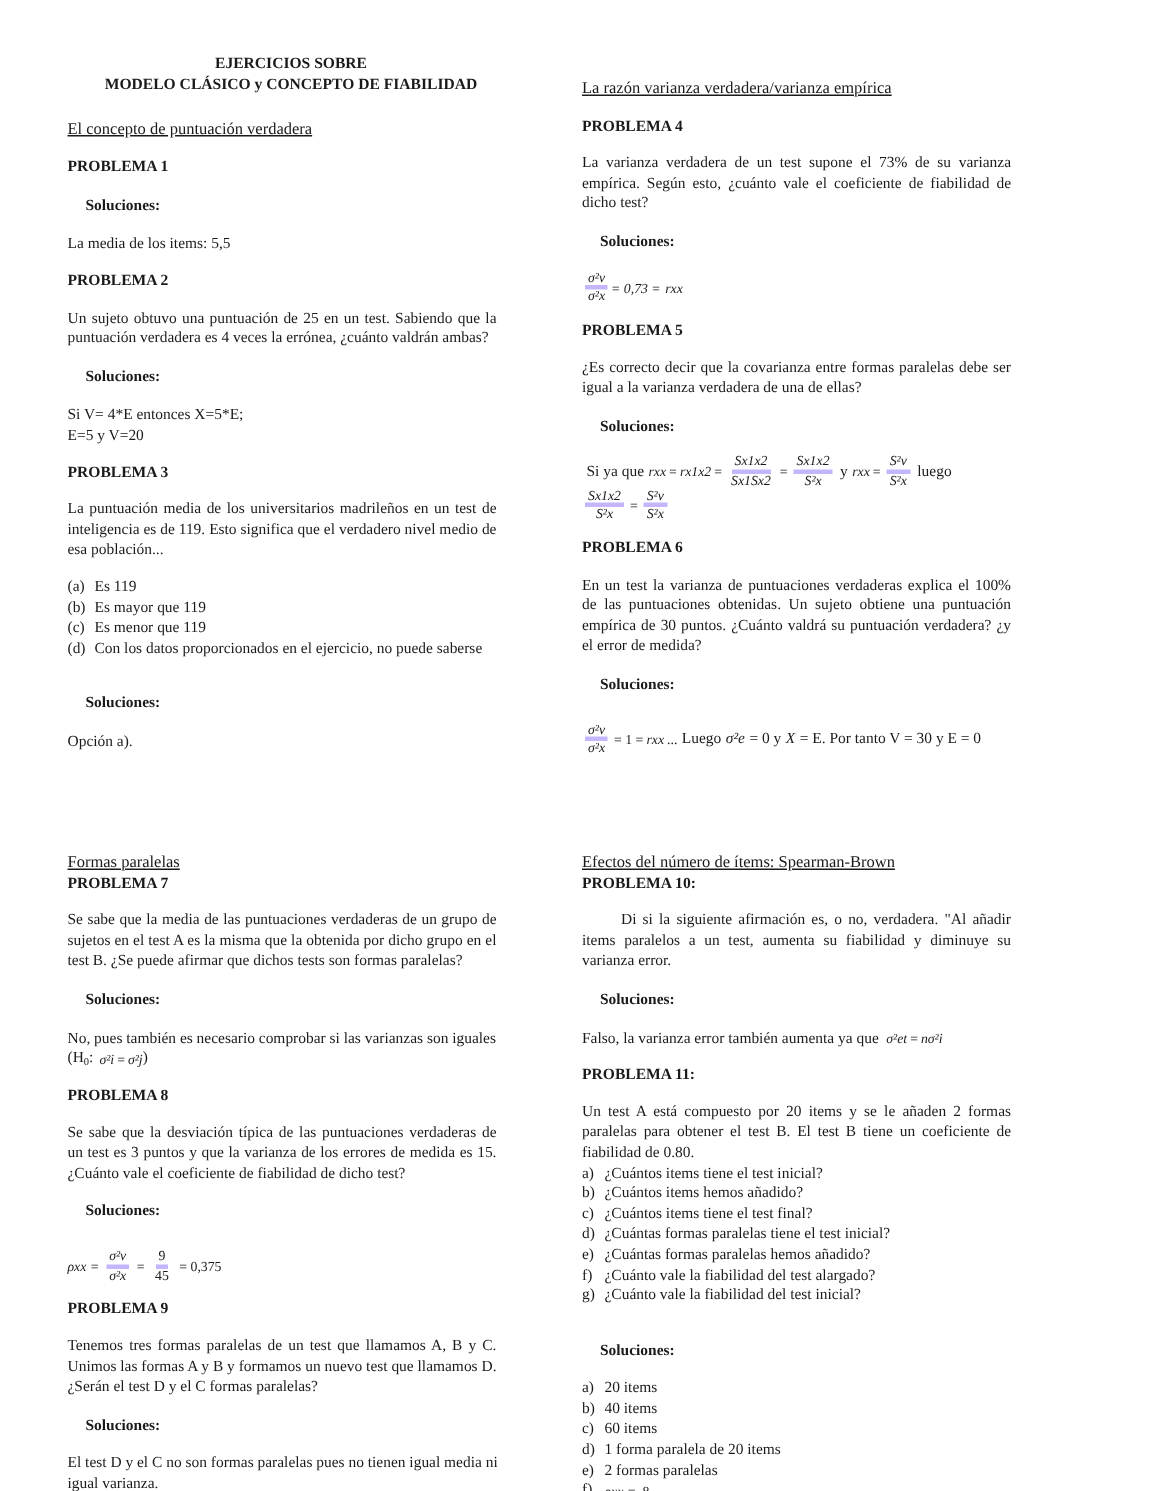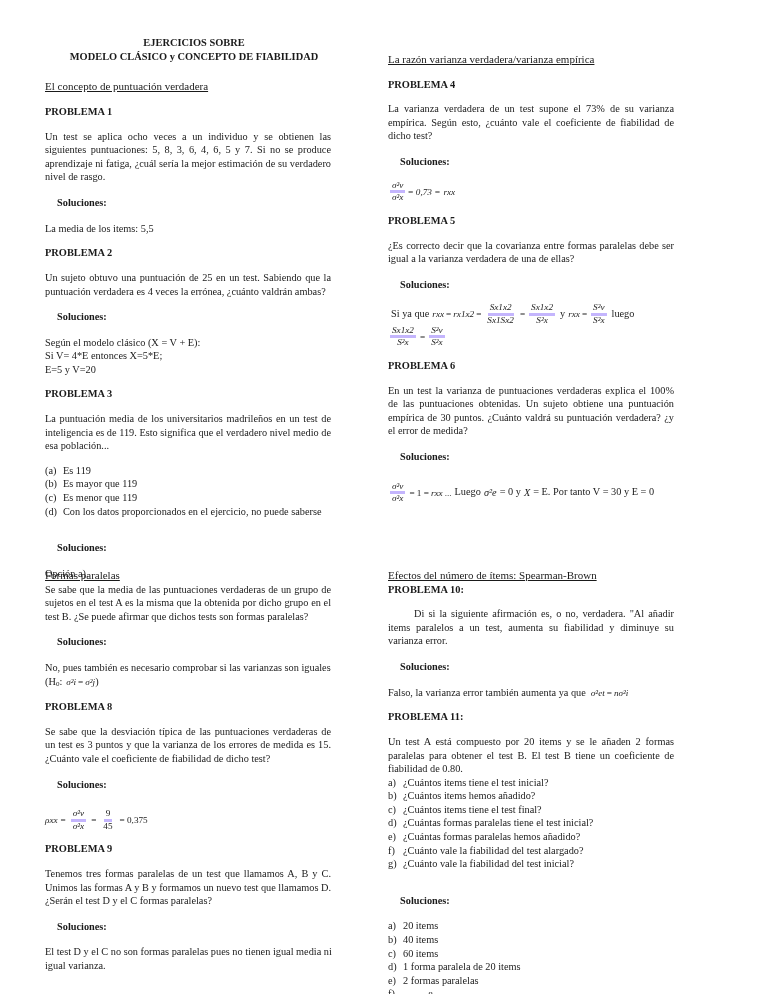--- a/index.html
+++ b/index.html
@@ -109,29 +109,27 @@
   <div class="col col-left">
 
     <div class="doc-title">
       <div>EJERCICIOS SOBRE</div>
       <div>MODELO CLÁSICO y CONCEPTO DE FIABILIDAD</div>
     </div>
 
     <div class="section-head">El concepto de puntuación verdadera</div>
 
     <div class="prob-head">PROBLEMA 1</div>
-    <div class="body-text">Un test se aplica ocho veces a un individuo y se obtienen las siguientes puntuaciones: 5, 8, 3, 6, 4, 6, 5 y 7. Si no se produce aprendizaje ni fatiga, ¿cuál sería la mejor estimación de su verdadero nivel de rasgo.</div>
     <div class="sol-label">Soluciones:</div>
     <div class="sol-text">La media de los items: 5,5</div>
     <div class="gap"></div>
 
     <div class="prob-head">PROBLEMA 2</div>
     <div class="body-text">Un sujeto obtuvo una puntuación de 25 en un test. Sabiendo que la puntuación verdadera es 4 veces la errónea, ¿cuánto valdrán ambas?</div>
     <div class="sol-label">Soluciones:</div>
-    <div class="sol-text">Según el modelo clásico (X = V + E):</div>
     <div class="sol-text">Si V= 4*E entonces X=5*E;</div>
     <div class="sol-text">E=5 y V=20</div>
     <div class="gap"></div>
 
     <div class="prob-head">PROBLEMA 3</div>
     <div class="body-text">La puntuación media de los universitarios madrileños en un test de inteligencia es de 119. Esto significa que el verdadero nivel medio de esa población...</div>
     <div class="opt-list">
       <div class="opt-row">
         <span class="opt-key">(a)</span>
         <span class="opt-val">Es 119</span>
@@ -227,20 +225,21 @@
         <span class="up" style="margin-left:2px">...</span>
       </span><span class="opname">Luego</span><span class="math" style="font-size:10.3px">
         <span>σ²e</span>
       </span><span class="opname">= 0 y</span><span class="math" style="font-size:10.3px">X</span><span class="opname">= E. Por tanto V = 30 y  E = 0</span>
     </div>
   </div>
 
   <div class="col col-left-b">
 
     <div class="section-head tight">Formas paralelas</div>
+    <div class="prob-head nogap">PROBLEMA 7</div>
     <div class="body-text">Se sabe que la media de las puntuaciones verdaderas de un grupo de sujetos en el test A es la misma que la obtenida por dicho grupo en el test B. ¿Se puede afirmar que dichos tests son formas paralelas?</div>
     <div class="sol-label">Soluciones:</div>
     <div class="sol-text" style="text-align:justify">No, pues también es necesario comprobar si las varianzas son iguales</div>
     <div class="mathline">
       <span class="math" style="font-size:10.3px;font-style:normal">(</span><span class="math" style="font-size:10.3px;font-style:normal">H</span><span class="math" style="font-size:7px;font-style:normal;vertical-align:-0.2em">0</span><span class="math" style="font-size:10.3px;font-style:normal;margin-right:4px">:</span><span class="math">
         <span>σ²i</span>
         <span class="up" style="margin:0 2px">=</span>
         <span>σ²j</span>
       </span><span class="math" style="font-size:10.3px;font-style:normal">)</span>
     </div>

